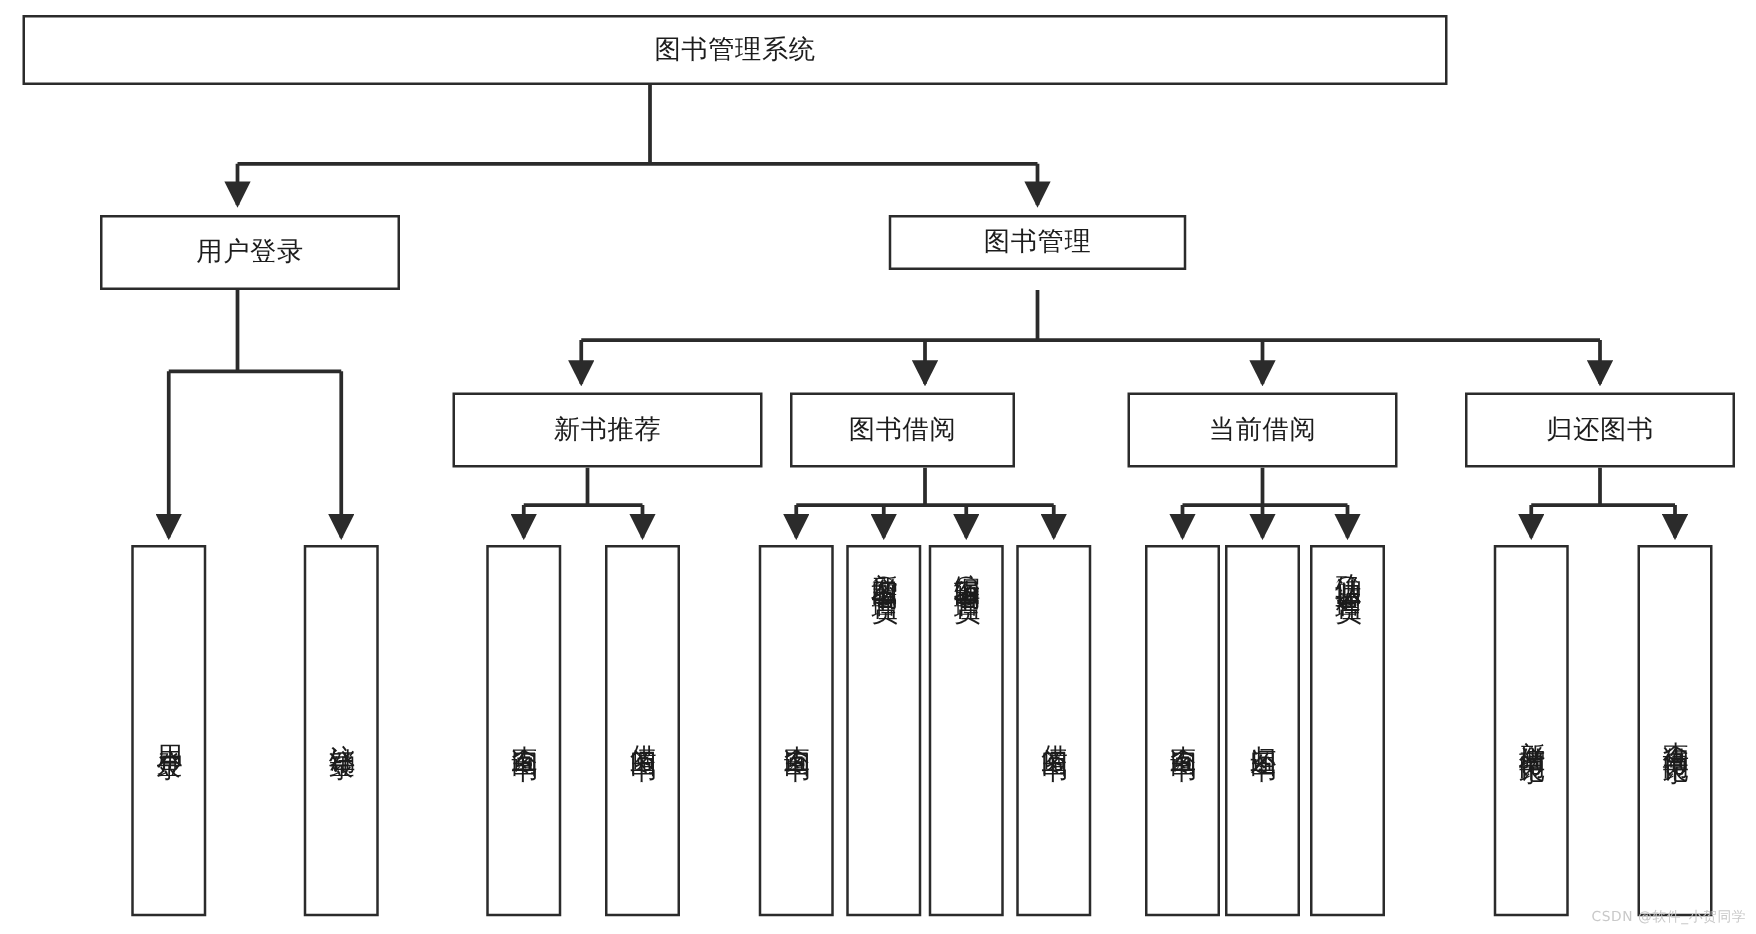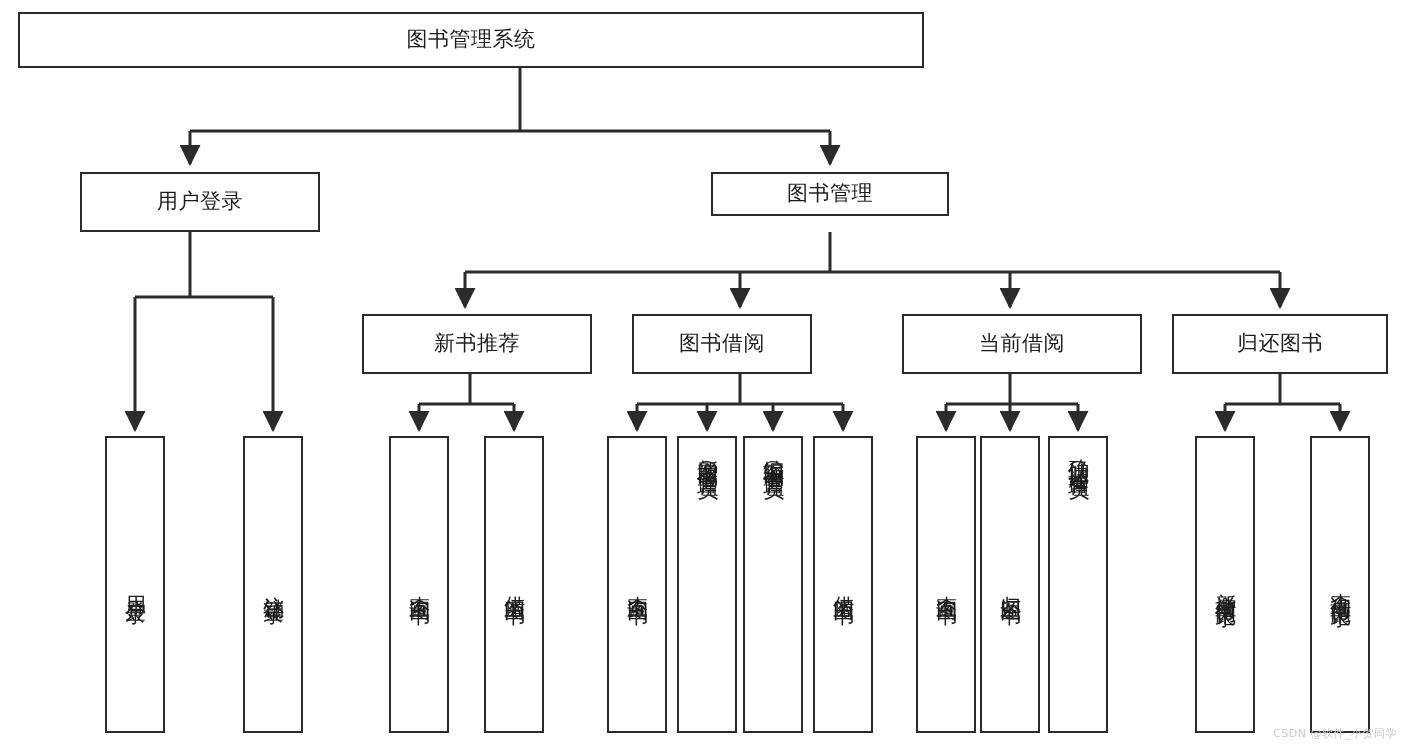--- a/index.html
+++ b/index.html
@@ -128,38 +128,38 @@
       <path d="M 1010 404 L 1010 430" marker-end="url(#arrow)"></path>
       <path d="M 1078 404 L 1078 430" marker-end="url(#arrow)"></path>
 
       <path d="M 1280 374 L 1280 404"></path>
       <path d="M 1225 404 L 1340 404"></path>
       <path d="M 1225 404 L 1225 430" marker-end="url(#arrow)"></path>
       <path d="M 1340 404 L 1340 430" marker-end="url(#arrow)"></path>
     </g>
   </svg>
 
-  <div class="node-box" style="left:18px; top:12px; width:906px; height:56px;">
+  <div class="node-box" style="left:18px; top:12px; width:1140px; height:56px;">
     <span class="node-label">图书管理系统</span>
   </div>
 
   <div class="node-box" style="left:80px; top:172px; width:240px; height:60px;">
     <span class="node-label">用户登录</span>
   </div>
   <div class="node-box" style="left:711px; top:172px; width:238px; height:44px;">
     <span class="node-label">图书管理</span>
   </div>
 
-  <div class="node-box" style="left:362px; top:314px; width:230px; height:60px;">
+  <div class="node-box" style="left:362px; top:314px; width:248px; height:60px;">
     <span class="node-label">新书推荐</span>
   </div>
   <div class="node-box" style="left:632px; top:314px; width:180px; height:60px;">
     <span class="node-label">图书借阅</span>
   </div>
-  <div class="node-box" style="left:902px; top:314px; width:240px; height:60px;">
+  <div class="node-box" style="left:902px; top:314px; width:216px; height:60px;">
     <span class="node-label">当前借阅</span>
   </div>
   <div class="node-box" style="left:1172px; top:314px; width:216px; height:60px;">
     <span class="node-label">归还图书</span>
   </div>
 
   <div class="node-box vcenter" style="left:105px; top:436px; width:60px; height:297px;">
     <span class="node-label">用户登录</span>
   </div>
   <div class="node-box vcenter" style="left:243px; top:436px; width:60px; height:297px;">

